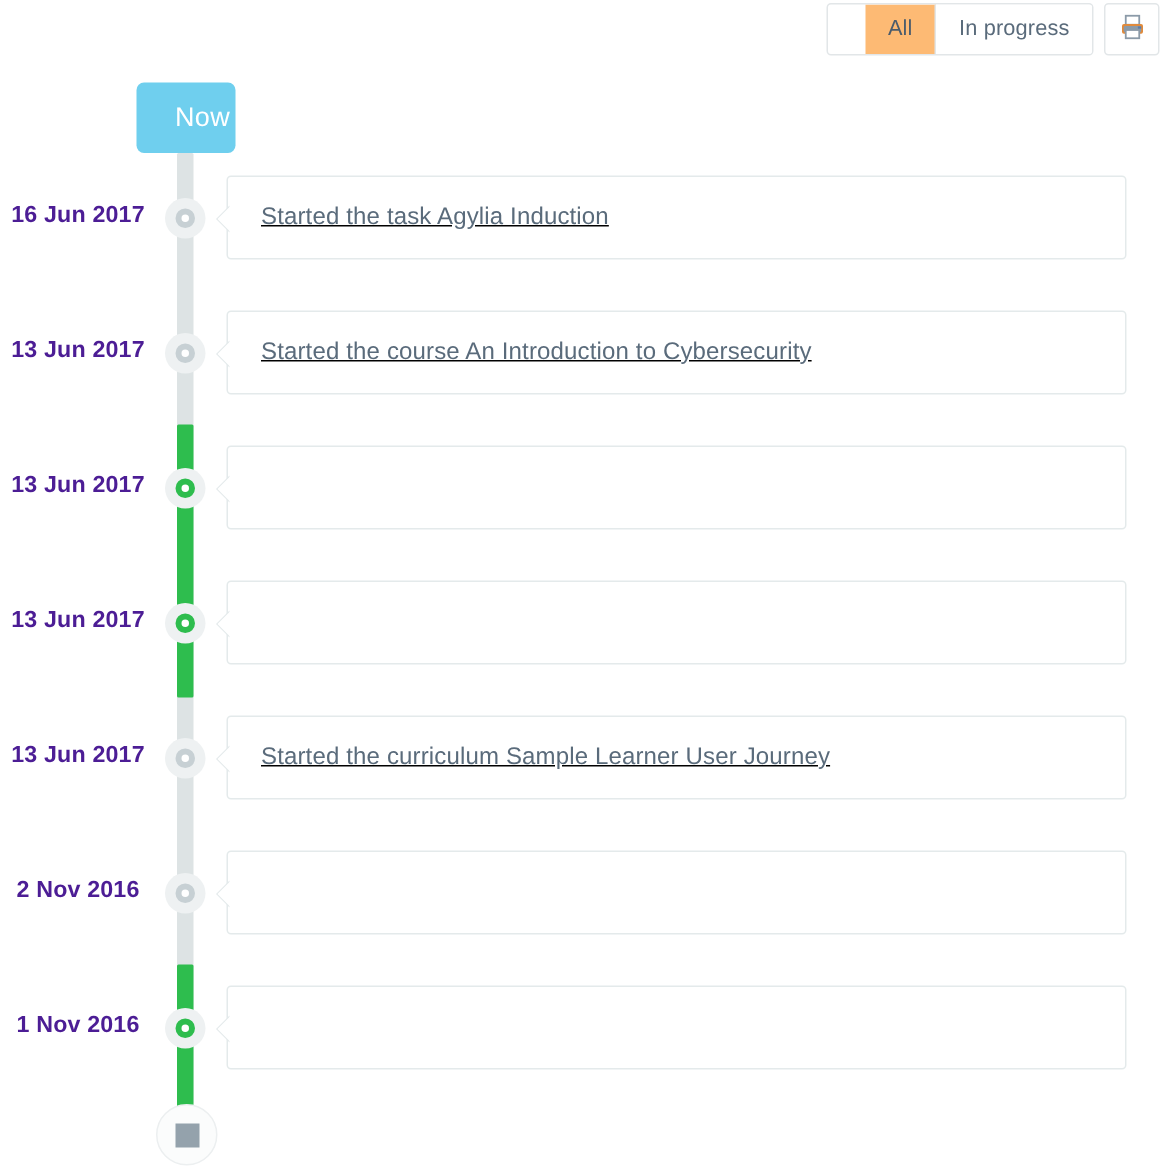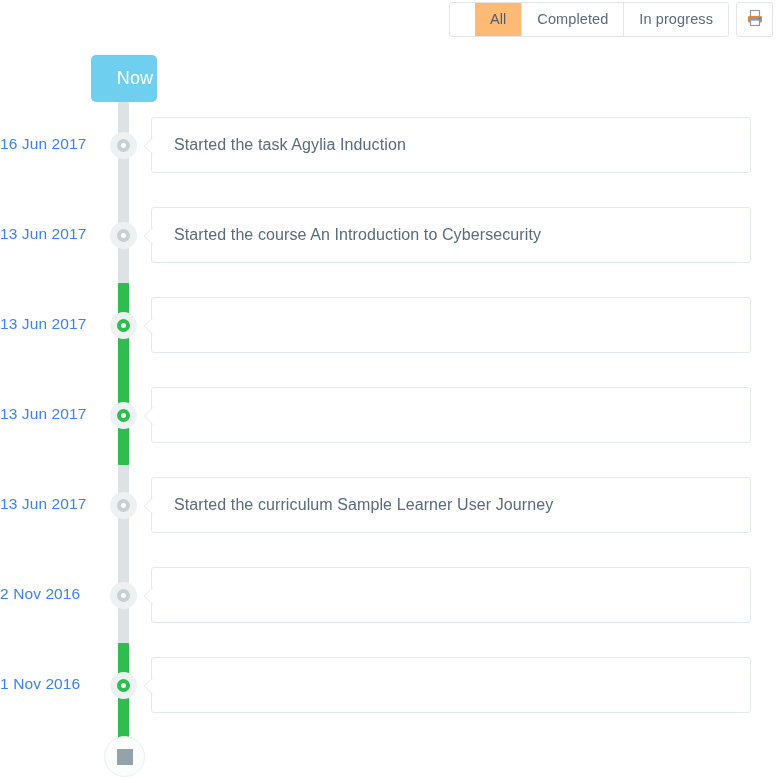--- a/index.html
+++ b/index.html
@@ -110,25 +110,26 @@
   .row {
     position: absolute;
     left: 0;
     width: 779px;
     height: 0;
   }
   .row-date {
     position: absolute;
     left: 0;
     width: 104px;
-    text-align: left;
+    text-align: center;
     font-size: 15.5px;
-    color: #3b82f6;
+    color: #4c1d95;
     top: -10px;
     letter-spacing: .1px;
+    font-weight: bold;
   }
   .marker {
     position: absolute;
     left: 110px;
     top: -13px;
     width: 27px;
     height: 27px;
     border-radius: 50%;
     background: #eef1f2;
     display: flex;
@@ -151,20 +152,21 @@
     left: 151px;
     width: 600px;
     top: -28px;
     height: 56px;
     border: 1px solid #e4eaeb;
     border-radius: 3px;
     background: #ffffff;
     box-sizing: border-box;
     display: flex;
     align-items: center;
+    text-decoration: underline;
   }
   .card-text {
     padding-left: 22px;
     font-size: 16px;
     color: #5a6b7b;
     letter-spacing: .1px;
   }
   .card-arrow, .card-arrow-b {
     position: absolute;
     left: -8px;
@@ -199,21 +201,20 @@
     height: 16px;
     background: #94a2ac;
   }
 </style>
 </head>
 <body>
 
 <div class="toolbar">
   <div class="tab-group">
     <div class="tab is-active">All</div>
-    <div class="tab">Completed</div>
     <div class="tab">In progress</div>
   </div>
   <button class="print-btn">
     <span>
       <svg width="20" height="20" viewBox="0 0 20 20">
         <rect x="5.5" y="2.5" width="9" height="6" fill="#ffffff" stroke="#8b9aa8" stroke-width="1.2"></rect>
         <rect x="3" y="8" width="14" height="6.5" rx="1.3" fill="#e08a3c"></rect>
         <rect x="4.2" y="9.4" width="11.6" height="4" rx="0.8" fill="#8b9aa8"></rect>
         <rect x="5.5" y="12" width="9" height="5.5" fill="#ffffff" stroke="#8b9aa8" stroke-width="1.2"></rect>
         <rect x="13.6" y="9.6" width="2.2" height="1.5" fill="#5b7ba6"></rect>

